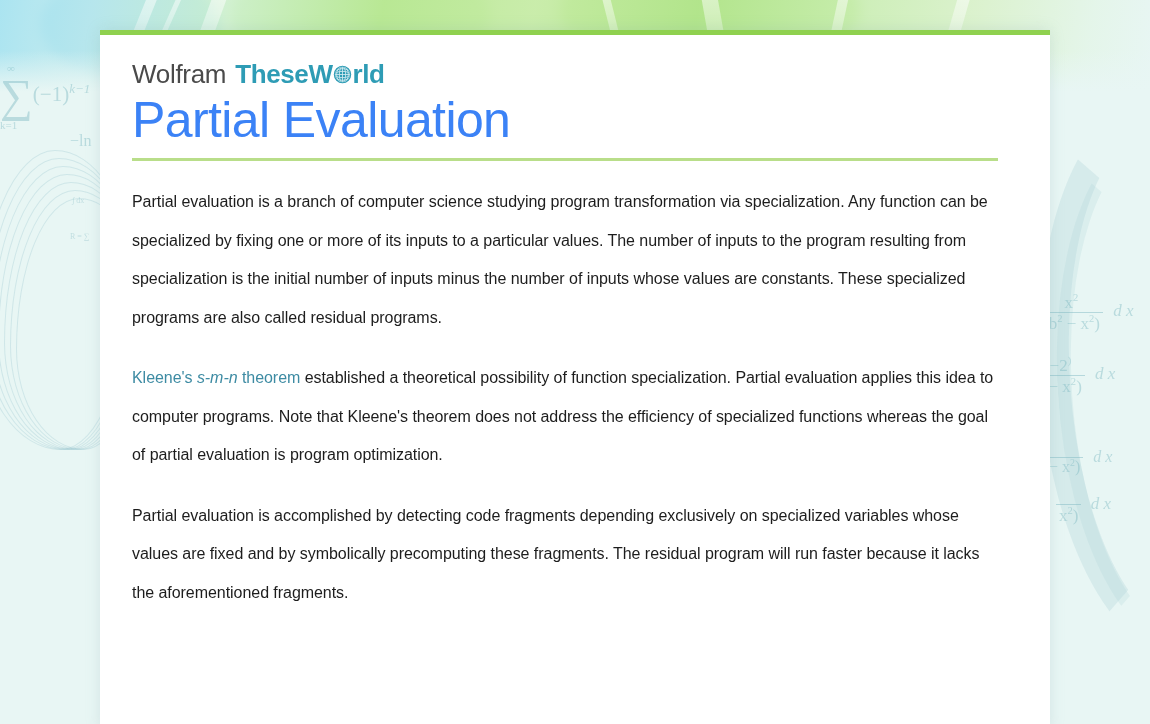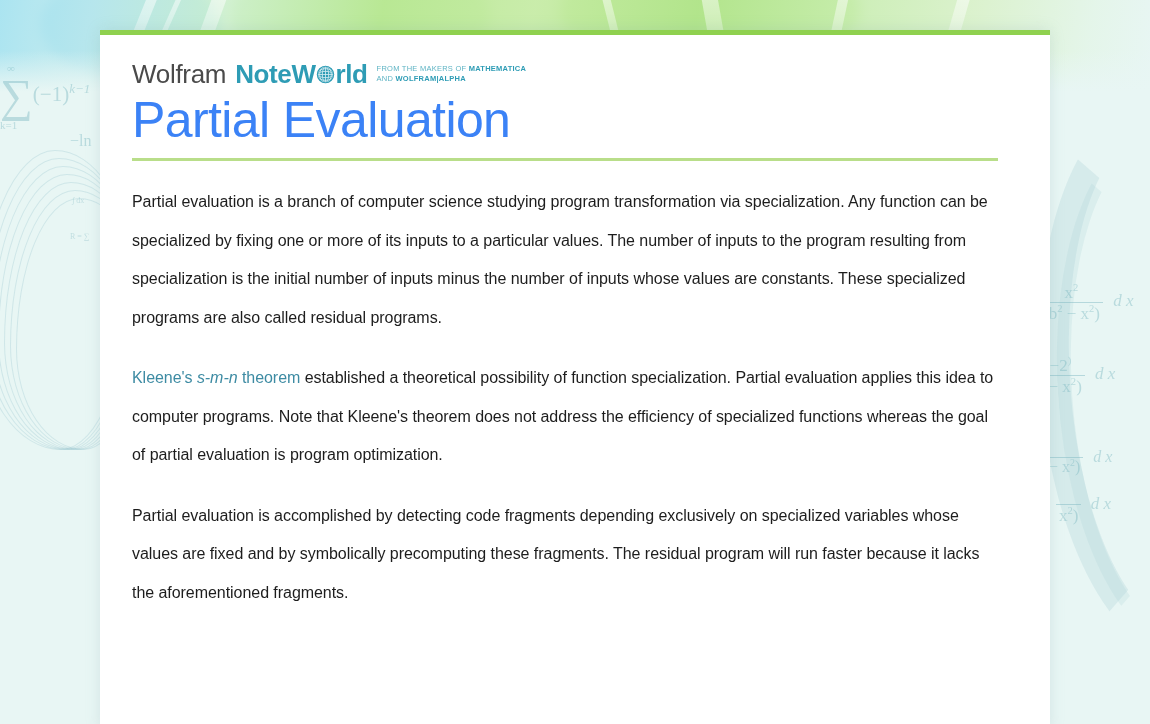--- a/index.html
+++ b/index.html
@@ -236,21 +236,21 @@
       <span class="bigsum">∑</span>
       <span style="position:absolute; left:7px; top:-16px; font-size:11px;">∞</span>
       <span style="position:absolute; left:0px; bottom:-16px; font-size:11px;">k=1</span>
     </span><span>(−1)</span><i class="sup">k−1</i>
   </div>
   <div class="bg-math" style="left:70px; top:132px; font-size:16px;">−ln</div>
 
   <div class="bg-math" style="left:72px; top:196px; font-size:8px; color:rgba(130,185,195,0.38);">∫ dx</div>
   <div class="bg-math" style="left:70px; top:232px; font-size:8px; color:rgba(130,185,195,0.38);">R = ∑</div>
 
-  <div class="bg-math" style="left:1040px; top:282px; font-size:17px;">
+  <div class="bg-math" style="left:1040px; top:292px; font-size:17px;">
     <span class="frac">
       <span class="num">x<span class="sup">2</span></span>
       <span class="den">(b<span class="sup">2</span> − x<span class="sup">2</span>)</span>
     </span>
     <i style="margin-left:6px;">d x</i>
   </div>
   <div class="bg-math" style="left:1036px; top:355px; font-size:17px;">
     <span class="frac">
       <span class="num">−2<span class="sup">)</span></span>
       <span class="den"><span class="sup">2</span> − x<span class="sup">2</span>)</span>
@@ -274,42 +274,38 @@
 </div>
 
 <div class="card">
   <div class="card-topbar"></div>
 
   <div class="card-inner">
 
     <div class="logo-row">
       <span class="logo-wolfram">Wolfram</span>
       <span class="logo-mathworld">
-        <span>Note</span>
+        <span>These</span>
           <span>W</span>
           <span class="globe-o">
           <svg viewBox="0 0 20 20" width="19" height="19" aria-hidden="true">
             <circle cx="10" cy="10" r="8.6" fill="#2e9cb5"></circle>
             <g stroke="#d9eef3" stroke-width="0.85" fill="none">
               <ellipse cx="10" cy="10" rx="8.6" ry="3.3"></ellipse>
               <ellipse cx="10" cy="10" rx="8.6" ry="6.2"></ellipse>
               <ellipse cx="10" cy="10" rx="3.3" ry="8.6"></ellipse>
               <ellipse cx="10" cy="10" rx="6.2" ry="8.6"></ellipse>
               <line x1="1.4" y1="10" x2="18.6" y2="10"></line>
               <line x1="10" y1="1.4" x2="10" y2="18.6"></line>
             </g>
             <circle cx="10" cy="10" r="8.6" fill="none" stroke="#2e9cb5" stroke-width="1.1"></circle>
           </svg>
         </span>
           <span>rld</span>
       </span>
-      <span class="logo-tag">
-        <span><span>FROM THE MAKERS OF </span><b>MATHEMATICA</b></span><br>
-        <span><span>AND </span><b>WOLFRAM|ALPHA</b></span>
-      </span>
     </div>
 
     <h1 class="page-title">Partial Evaluation</h1>
     <div class="title-rule"></div>
 
     <div class="content">
 
       <p class="para">Partial evaluation is a branch of computer science studying program transformation via specialization. Any function can be specialized by fixing one or more of its inputs to a particular values. The number of inputs to the program resulting from specialization is the initial number of inputs minus the number of inputs whose values are constants. These specialized programs are also called residual programs.</p>
 
       <p class="para"><a class="link"><span>Kleene's </span><i>s-m-n</i><span> theorem</span></a><span> established a theoretical possibility of function specialization. Partial evaluation applies this idea to computer programs. Note that Kleene's theorem does not address the efficiency of specialized functions whereas the goal of partial evaluation is program optimization.</span></p>

